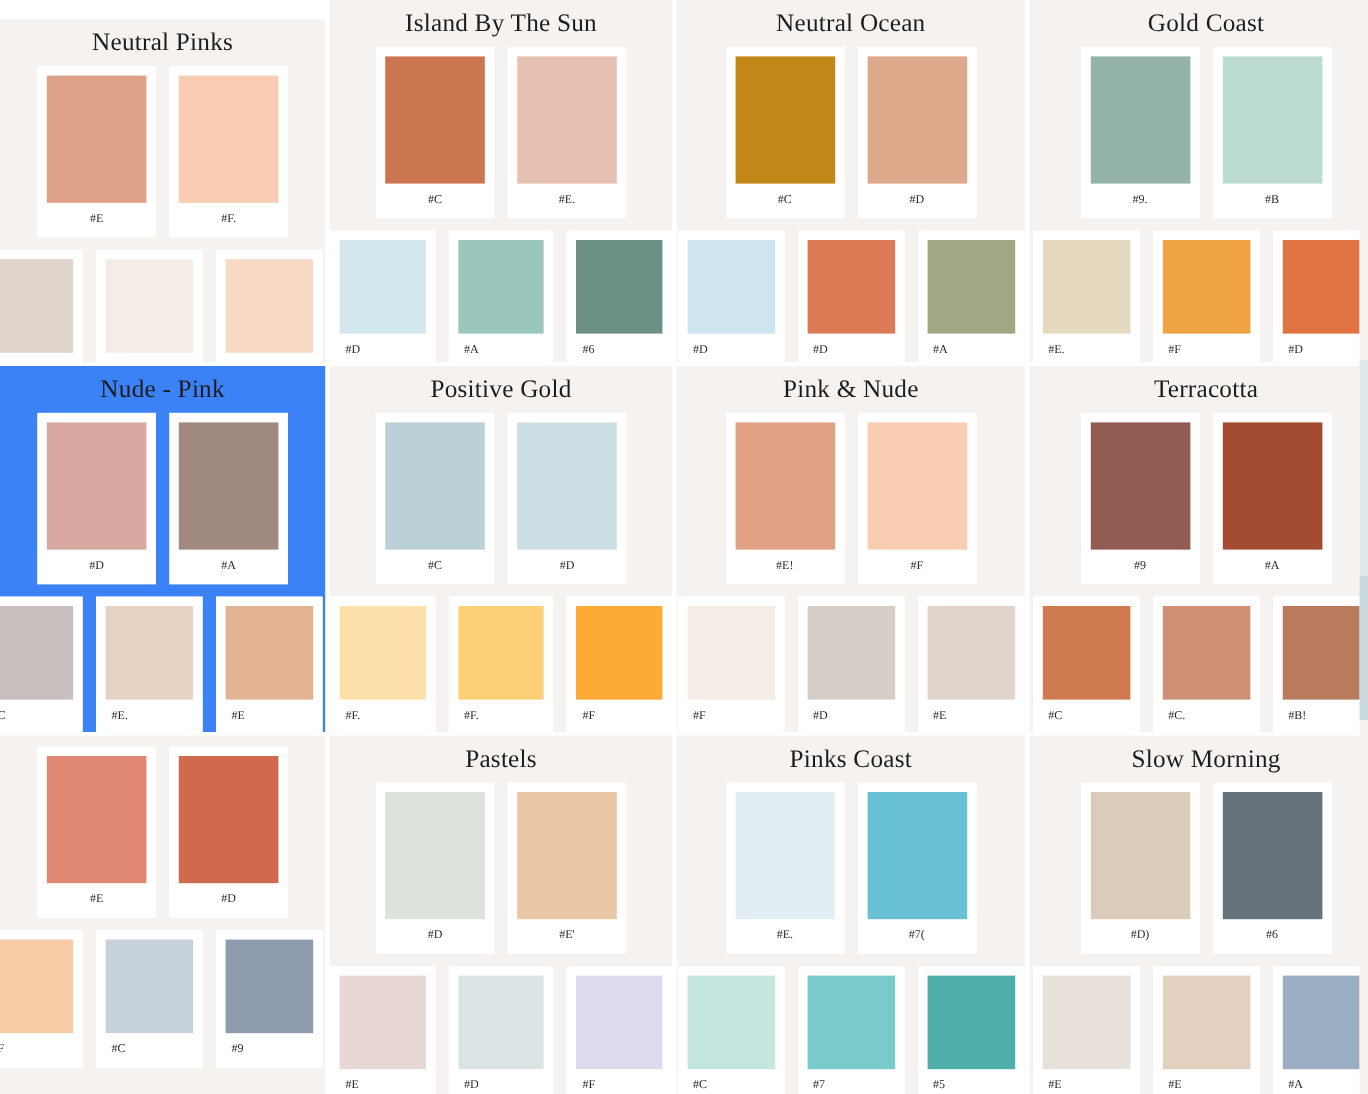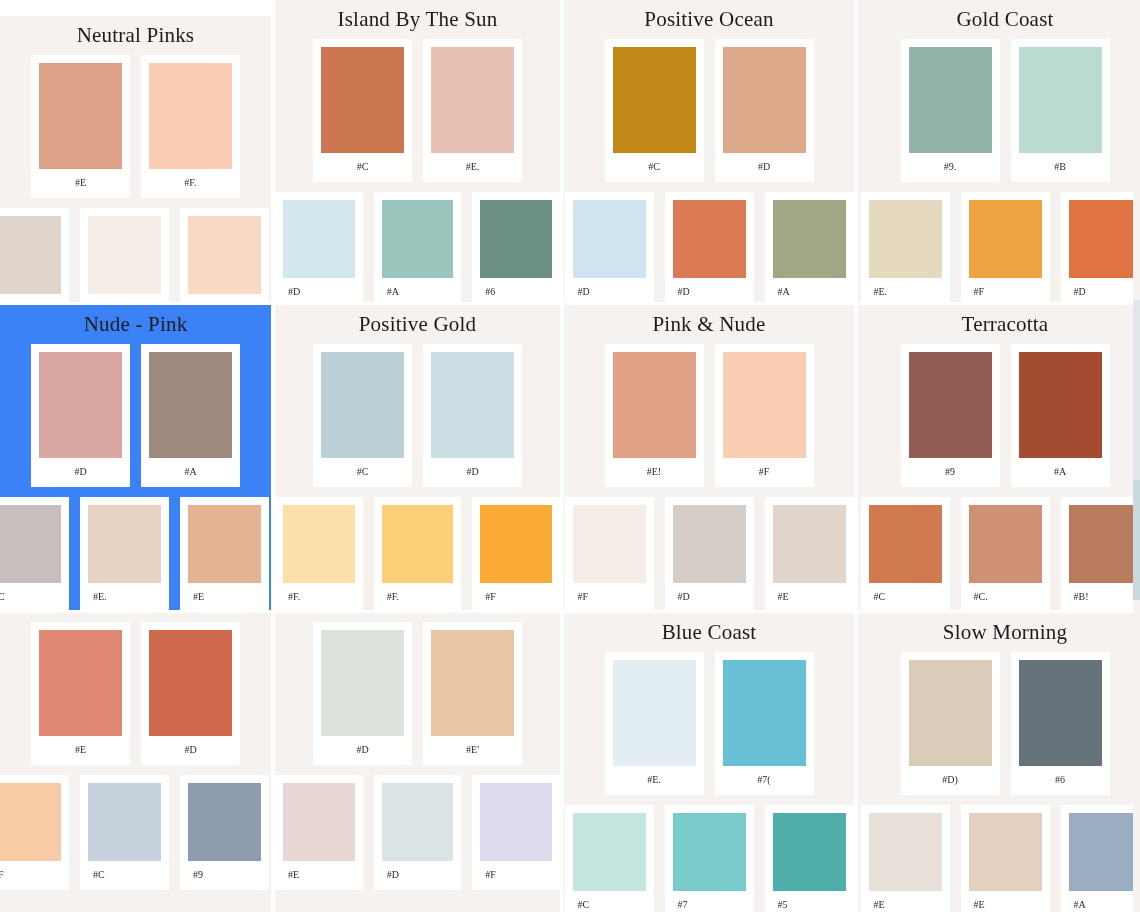--- a/index.html
+++ b/index.html
@@ -166,21 +166,21 @@
           <div class="swatch-chip" style="background: rgb(154, 198, 189);"></div>
           <div class="swatch-hex" style="color: rgb(42, 42, 42);">#A</div>
         </div>
         <div class="swatch-card small" style="background: rgb(255, 255, 255);">
           <div class="swatch-chip" style="background: rgb(109, 144, 134);"></div>
           <div class="swatch-hex" style="color: rgb(42, 42, 42);">#6</div>
         </div>
       </div>
     </div>
     <div class="palette-panel" style="background: rgb(245, 242, 239);">
-      <div class="panel-title" style="color: rgb(28, 28, 28);">Positive Ocean</div>
+      <div class="panel-title" style="color: rgb(28, 28, 28);">Neutral Ocean</div>
       <div class="row-top">
         <div class="swatch-card large" style="background: rgb(255, 255, 255);">
           <div class="swatch-chip" style="background: rgb(195, 135, 24);"></div>
           <div class="swatch-hex" style="color: rgb(42, 42, 42);">#C</div>
         </div>
         <div class="swatch-card large" style="background: rgb(255, 255, 255);">
           <div class="swatch-chip" style="background: rgb(221, 169, 138);"></div>
           <div class="swatch-hex" style="color: rgb(42, 42, 42);">#D</div>
         </div>
       </div>
@@ -354,20 +354,21 @@
           <div class="swatch-chip" style="background: rgb(199, 209, 220);"></div>
           <div class="swatch-hex" style="color: rgb(42, 42, 42);">#C</div>
         </div>
         <div class="swatch-card small" style="background: rgb(255, 255, 255);">
           <div class="swatch-chip" style="background: rgb(143, 156, 176);"></div>
           <div class="swatch-hex" style="color: rgb(42, 42, 42);">#9</div>
         </div>
       </div>
     </div>
     <div class="palette-panel" style="background: rgb(245, 242, 239);">
+      <div class="panel-title" style="color: rgb(28, 28, 28);">Pastels</div>
       <div class="row-top">
         <div class="swatch-card large" style="background: rgb(255, 255, 255);">
           <div class="swatch-chip" style="background: rgb(221, 226, 218);"></div>
           <div class="swatch-hex" style="color: rgb(42, 42, 42);">#D</div>
         </div>
         <div class="swatch-card large" style="background: rgb(255, 255, 255);">
           <div class="swatch-chip" style="background: rgb(233, 198, 165);"></div>
           <div class="swatch-hex" style="color: rgb(42, 42, 42);">#E'</div>
         </div>
       </div>
@@ -380,21 +381,21 @@
           <div class="swatch-chip" style="background: rgb(218, 228, 228);"></div>
           <div class="swatch-hex" style="color: rgb(42, 42, 42);">#D</div>
         </div>
         <div class="swatch-card small" style="background: rgb(255, 255, 255);">
           <div class="swatch-chip" style="background: rgb(222, 217, 236);"></div>
           <div class="swatch-hex" style="color: rgb(42, 42, 42);">#F</div>
         </div>
       </div>
     </div>
     <div class="palette-panel" style="background: rgb(245, 242, 239);">
-      <div class="panel-title" style="color: rgb(28, 28, 28);">Blue Coast</div>
+      <div class="panel-title" style="color: rgb(28, 28, 28);">Pinks Coast</div>
       <div class="row-top">
         <div class="swatch-card large" style="background: rgb(255, 255, 255);">
           <div class="swatch-chip" style="background: rgb(227, 238, 242);"></div>
           <div class="swatch-hex" style="color: rgb(42, 42, 42);">#E.</div>
         </div>
         <div class="swatch-card large" style="background: rgb(255, 255, 255);">
           <div class="swatch-chip" style="background: rgb(104, 192, 212);"></div>
           <div class="swatch-hex" style="color: rgb(42, 42, 42);">#7(</div>
         </div>
       </div>

